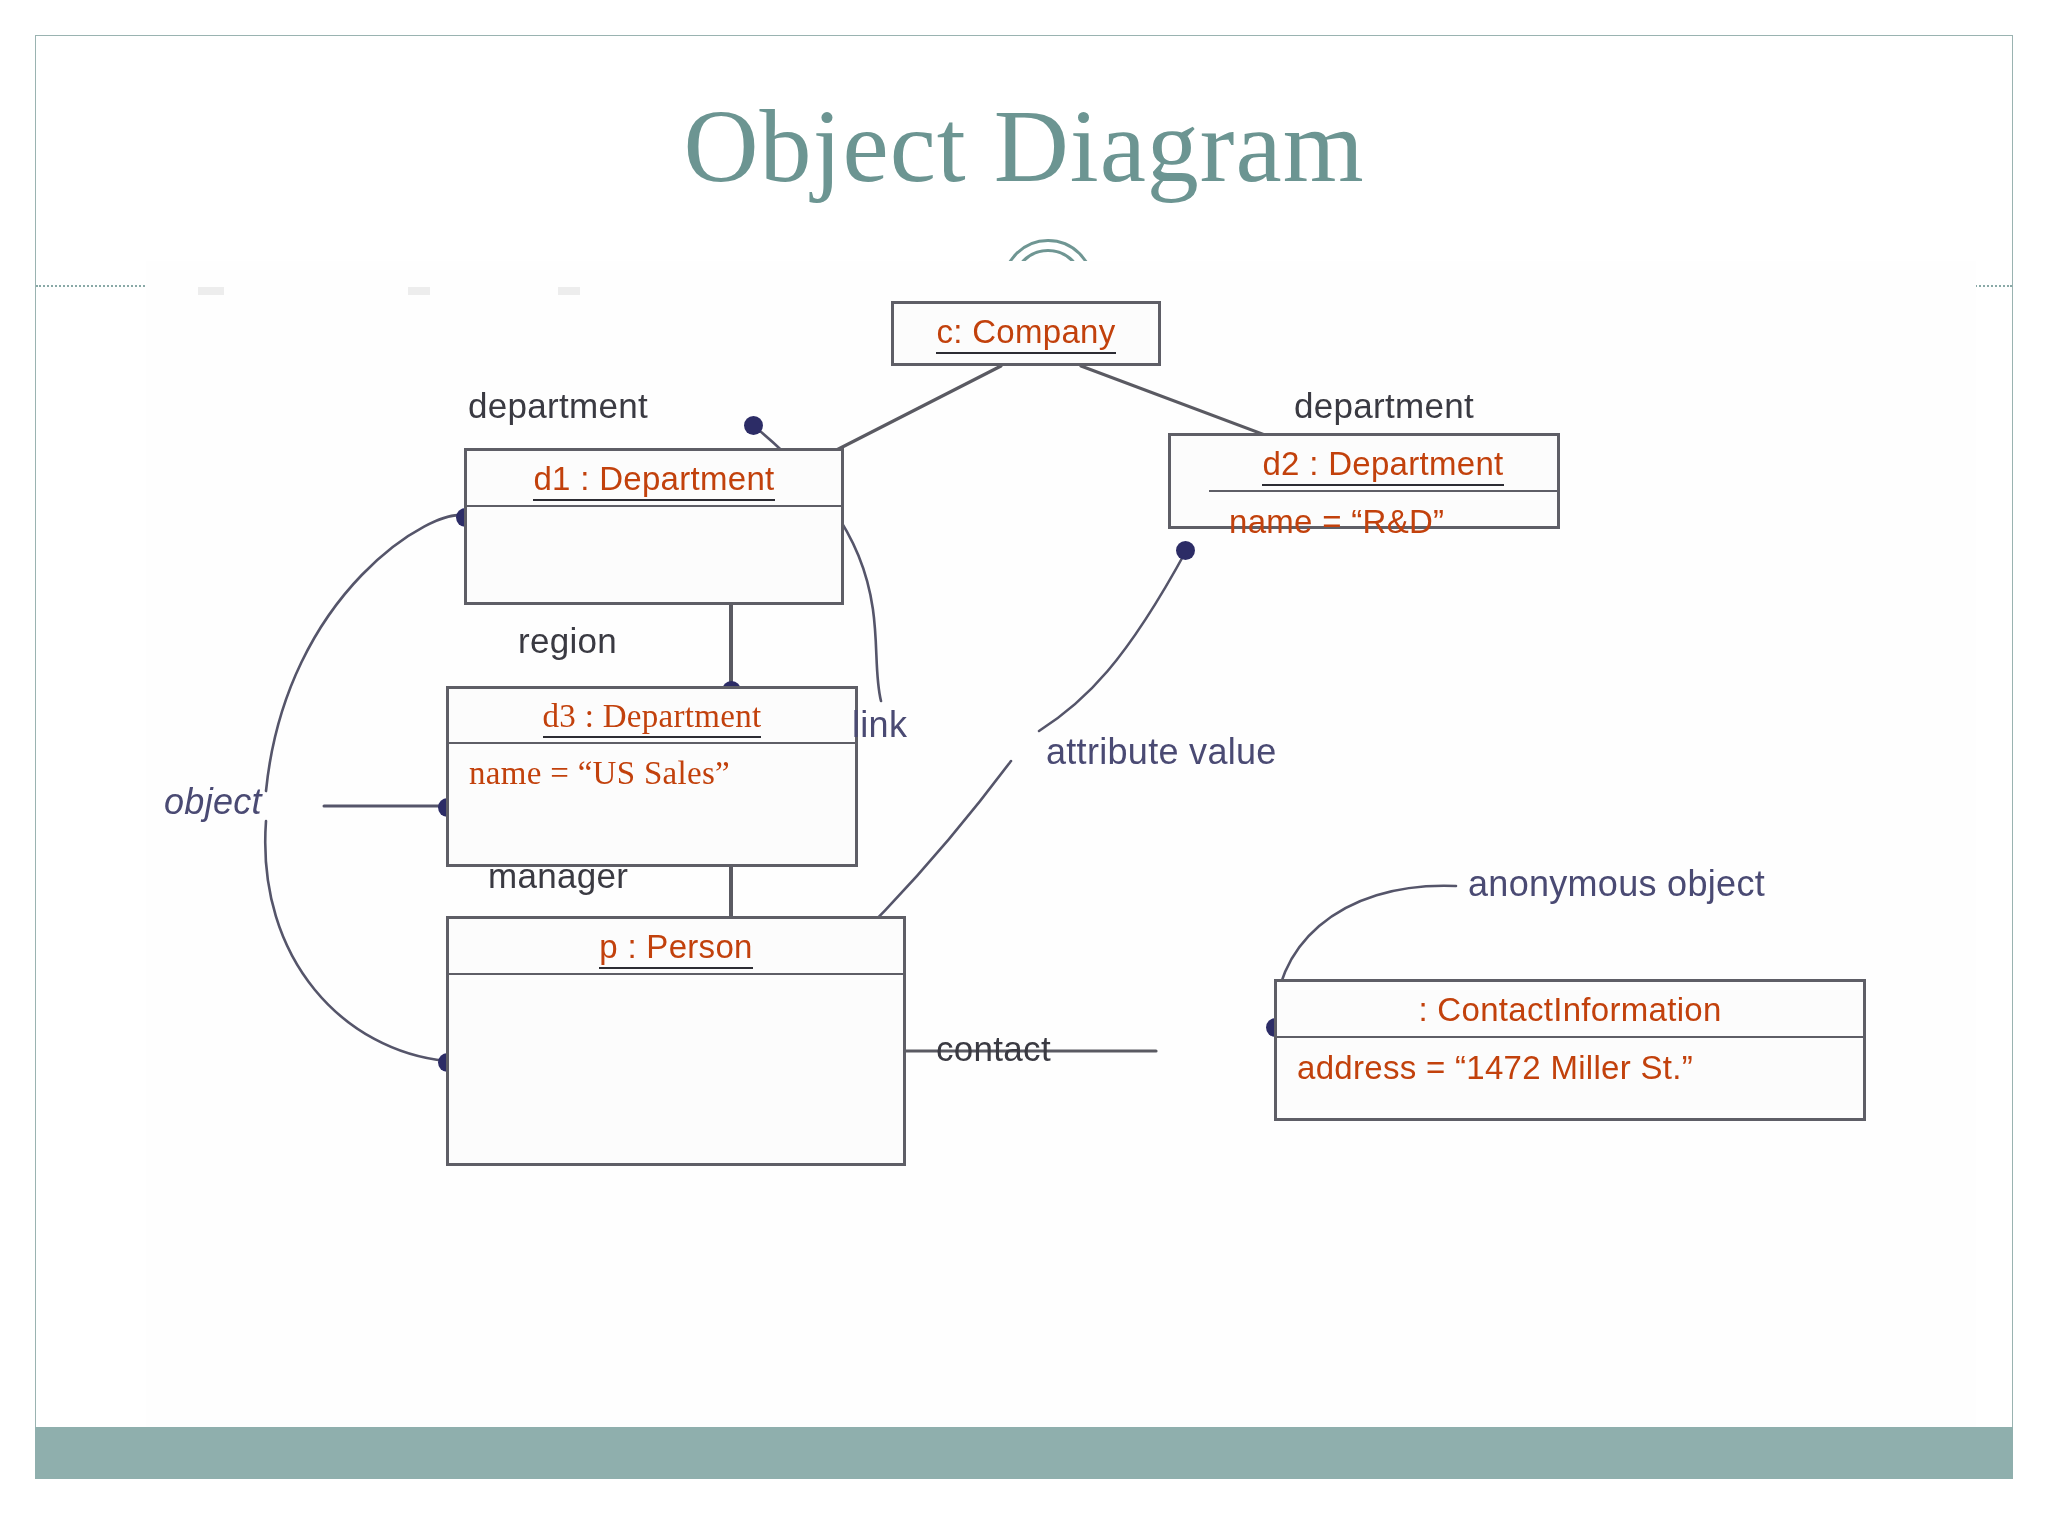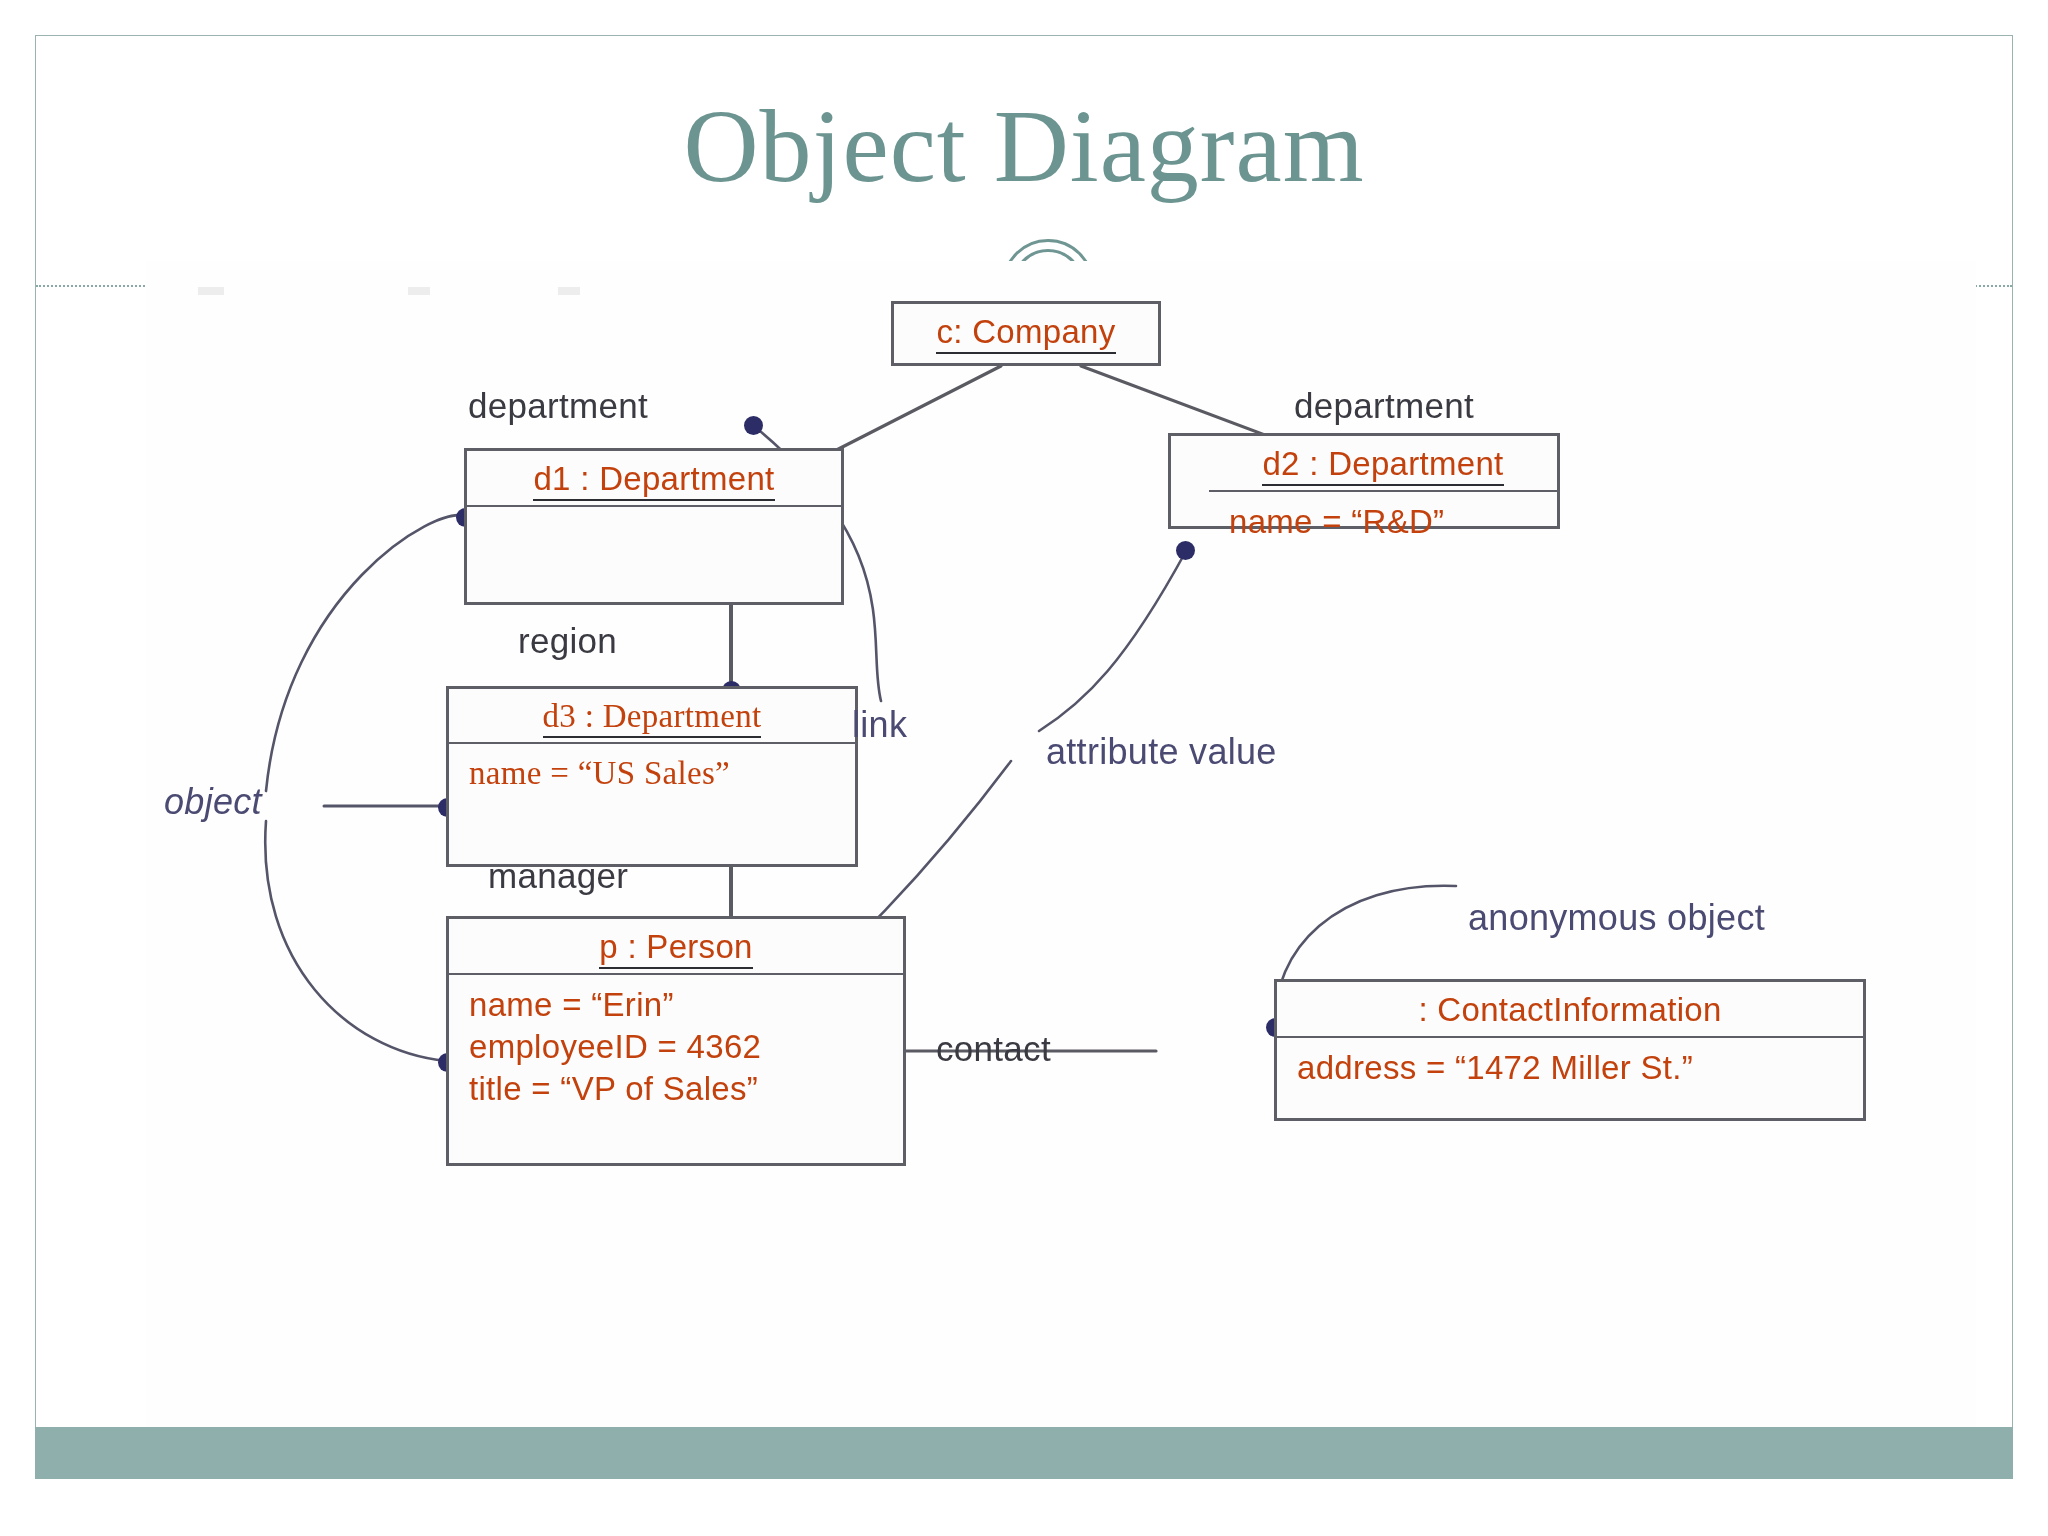--- a/index.html
+++ b/index.html
@@ -268,25 +268,20 @@
       <div class="uml-body">
         <div class="attr-line">name = “US Sales”</div>
       </div>
     </div>
 
     <div class="uml-box" style="left:300px;top:655px;width:460px;height:250px;">
       <div class="uml-head">
         <span class="underline">p : Person</span>
       </div>
       <div class="uml-divider"></div>
-      <div class="uml-body">
-        <div class="attr-line">name = “Erin”</div>
-        <div class="attr-line">employeeID = 4362</div>
-        <div class="attr-line">title = “VP of Sales”</div>
-      </div>
     </div>
 
     <div class="uml-box" style="left:1128px;top:718px;width:592px;height:142px;">
       <div class="uml-head">
         <span>: ContactInformation</span>
       </div>
       <div class="uml-divider"></div>
       <div class="uml-body">
         <div class="attr-line">address = “1472 Miller St.”</div>
       </div>
@@ -294,18 +289,18 @@
 
     <div class="role-label" style="left:322px;top:125px;">department</div>
     <div class="role-label" style="left:1148px;top:125px;">department</div>
     <div class="role-label" style="left:372px;top:360px;">region</div>
     <div class="role-label" style="left:342px;top:595px;">manager</div>
     <div class="role-label" style="left:790px;top:768px;">contact</div>
 
     <div class="anno-label" style="left:18px;top:520px;font-style:italic;">object</div>
     <div class="anno-label" style="left:706px;top:443px;">link</div>
     <div class="anno-label" style="left:900px;top:470px;">attribute value</div>
-    <div class="anno-label" style="left:1322px;top:602px;margin-top:34px;">anonymous object</div>
+    <div class="anno-label" style="left:1322px;top:602px;">anonymous object</div>
 
   </div>
 </div>
 
 <div id="bottom-bar"></div>
 
 </body></html>

